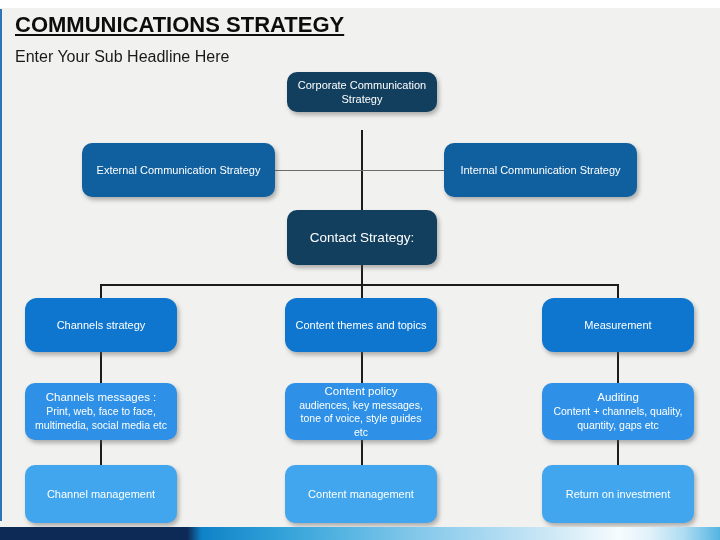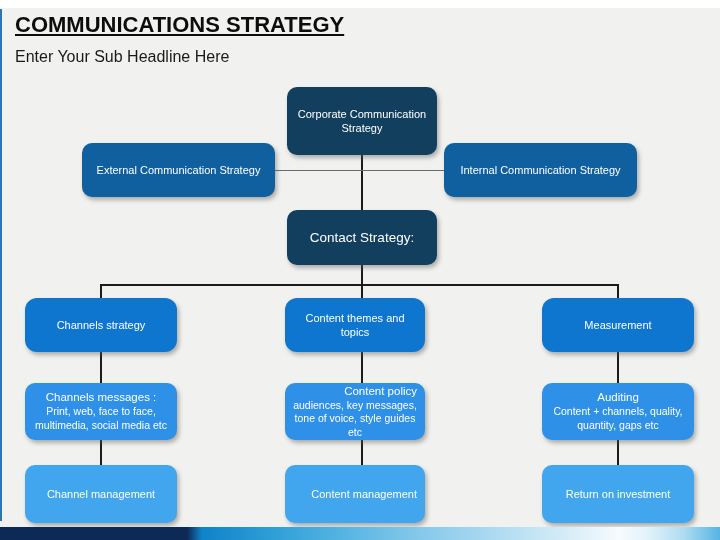--- a/index.html
+++ b/index.html
@@ -36,27 +36,27 @@
 
   .box .t-md{font-size:11px;}
   .box .t-lg{font-size:13.5px;}
   .box .t-sm{font-size:10.5px;}
   .box .t-detail-title{font-size:11.5px;}
 
   .line{position:absolute;background:#1c1c1c;}
   .line.gray{background:#6b6b6b;}
 
   
-  #box-root{left:287px;top:87px;width:150px;height:68px;align-items:center;}
+  #box-root{left:287px;top:72px;width:150px;height:40px;align-items:center;}
   #box-external{left:82px;top:143px;width:193px;height:54px;}
   #box-internal{left:444px;top:143px;width:193px;height:54px;}
   #box-contact{left:287px;top:210px;width:150px;height:55px;}
 
   .col1{left:25px;width:152px;}
-  .col2{left:285px;width:140px;align-items:flex-end;}
+  .col2{left:285px;width:152px;}
   .col3{left:542px;width:152px;}
   .row-header{top:298px;height:54px;border-radius:12px;}
   .row-detail{top:383px;height:57px;}
   .row-footer{top:465px;height:58px;}
 </style>
 </head>
 <body>
 
 <div class="top-strip"></div>
 <div class="left-accent"></div>

